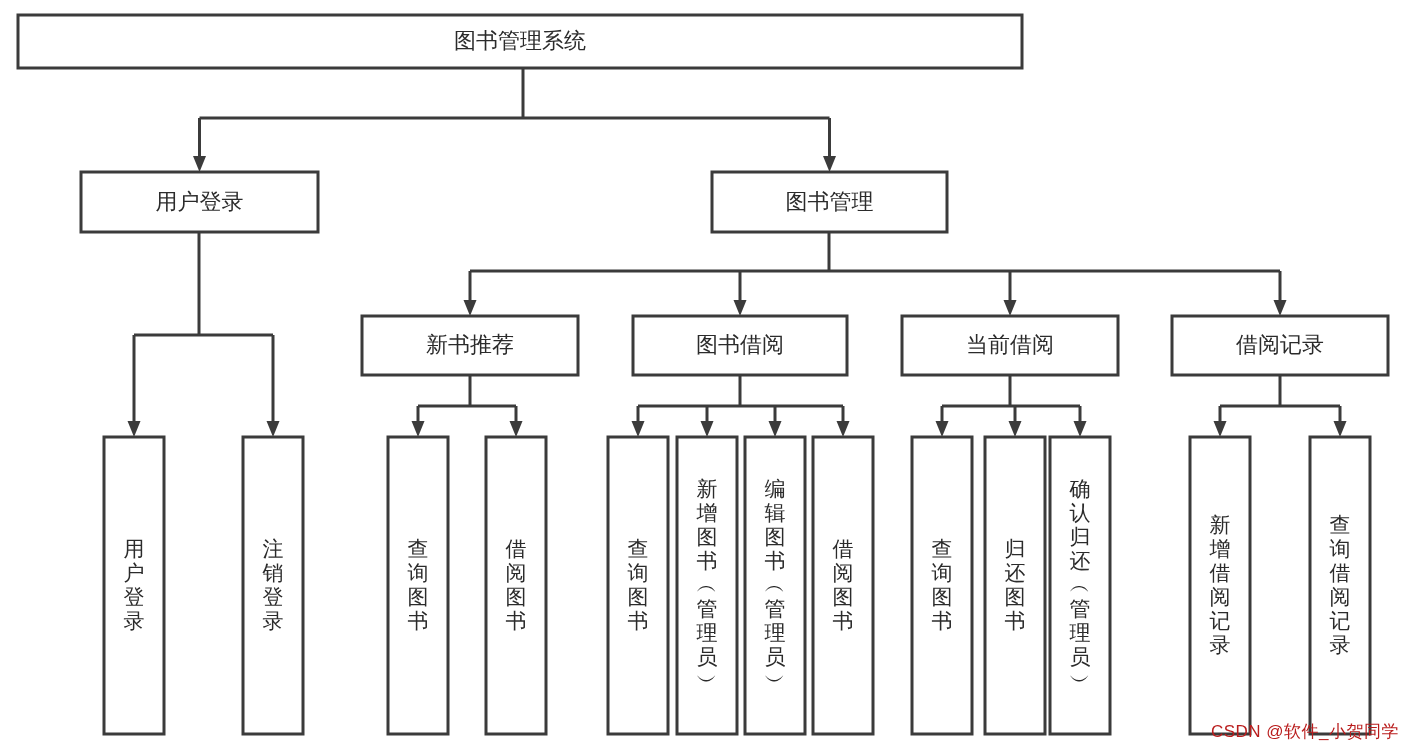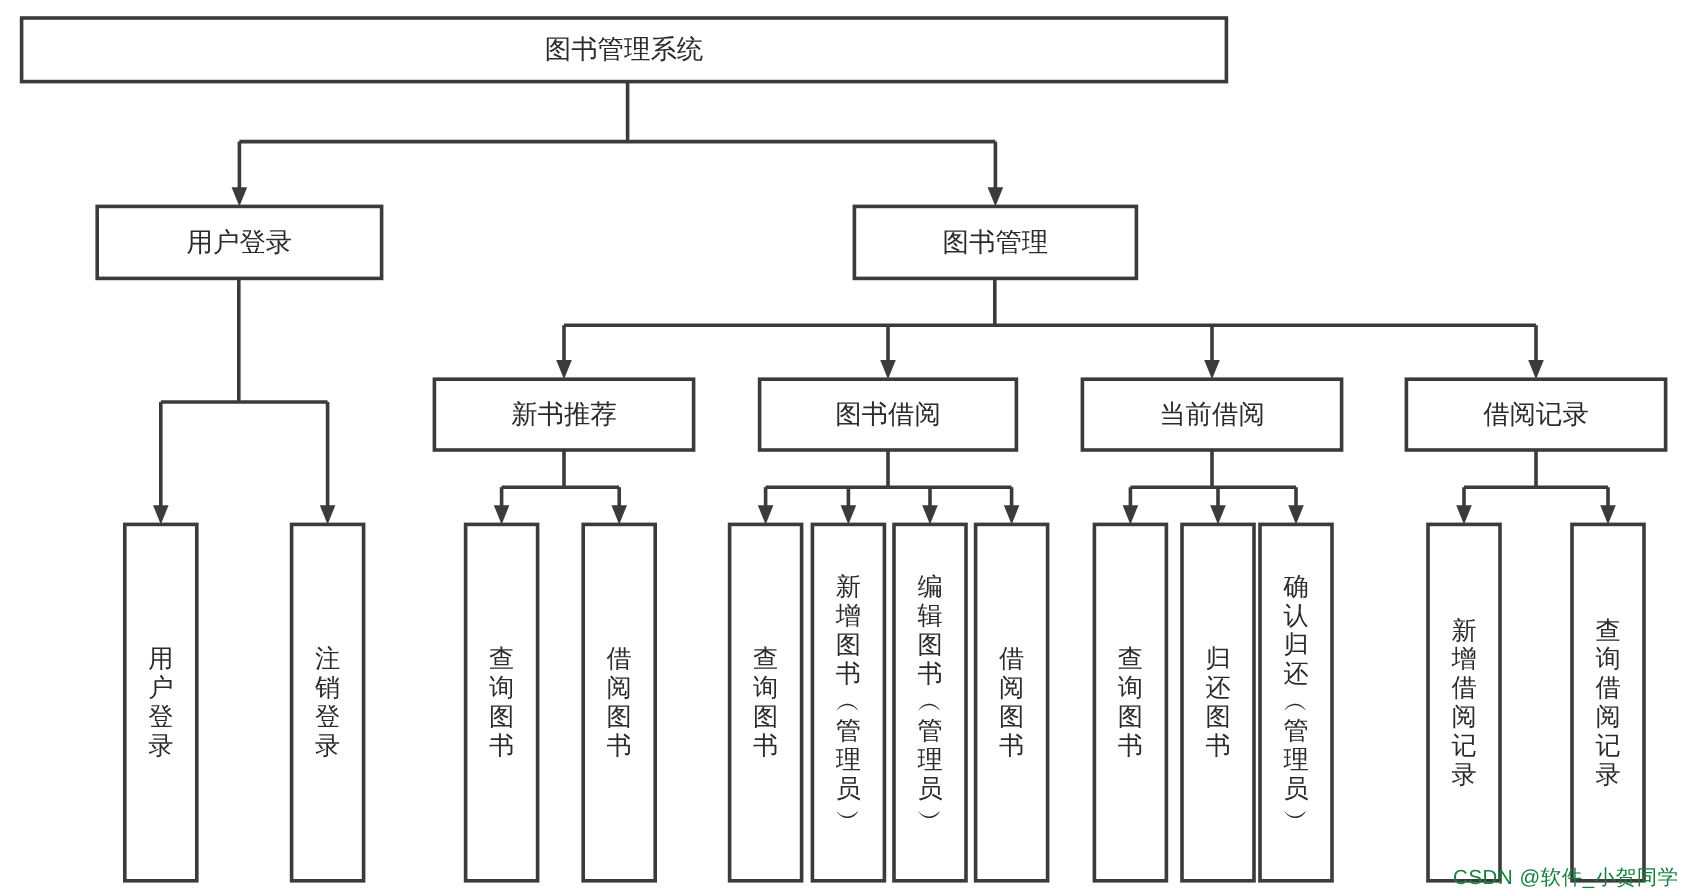--- a/index.html
+++ b/index.html
@@ -36,21 +36,21 @@
     fill:none;
     stroke-linecap:butt;
   }
   .arrow-head{fill:#3b3b3b;stroke:none;}
 
   .watermark{
     position:absolute;
     right:6px;bottom:4px;
     font-family:"Liberation Sans","DejaVu Sans",sans-serif;
     font-size:17px;
-    color:#15803d;
+    color:#b91c1c;
     letter-spacing:0.5px;
     white-space:nowrap;
     user-select:none;
   }
 </style>
 </head>
 <body>
 
 <div id="diagram-root">
   <svg class="diagram" viewBox="0 0 1405 747">

